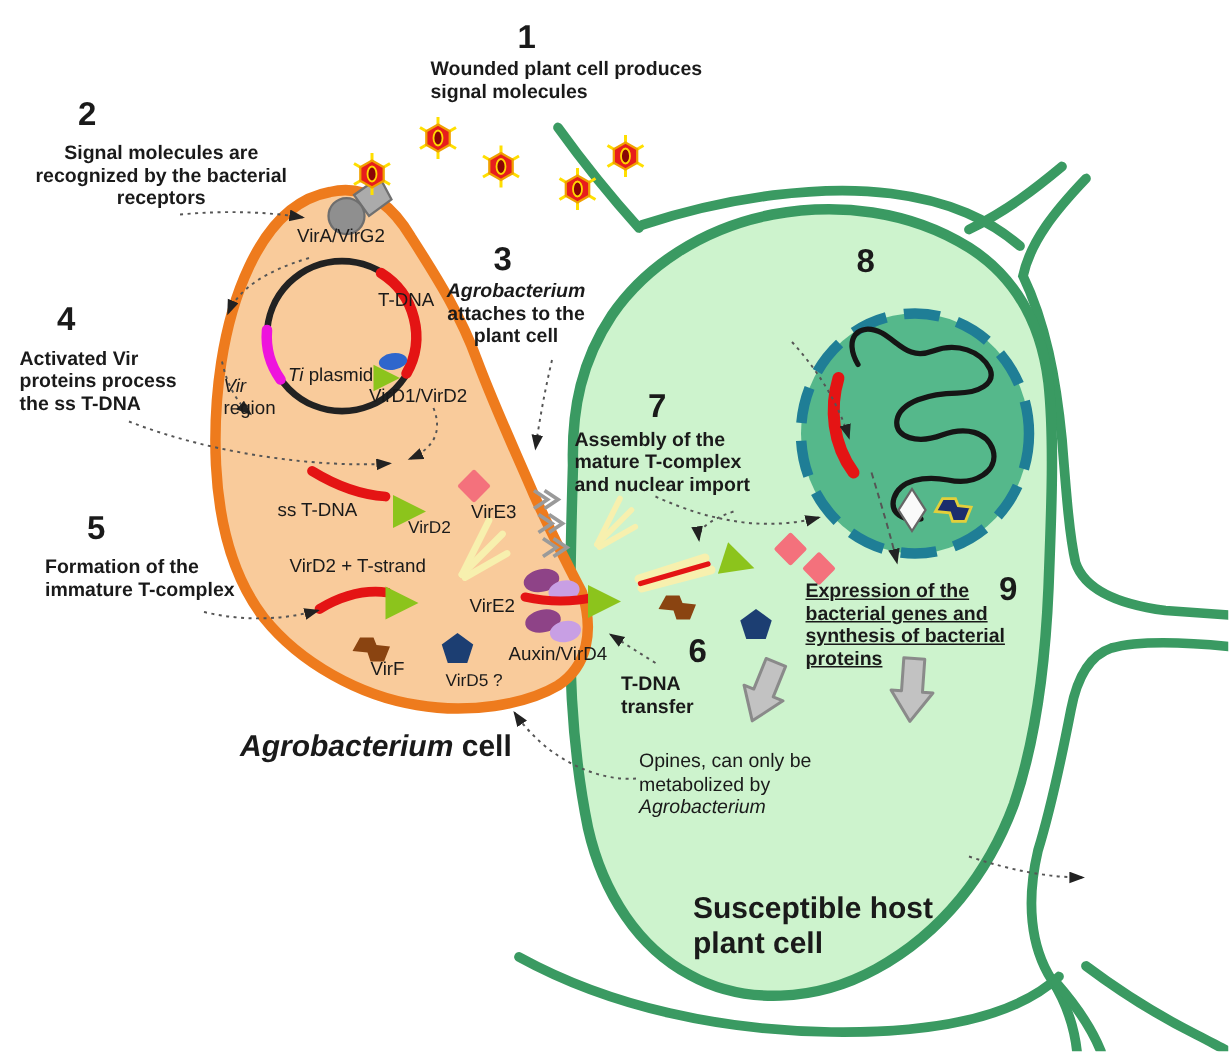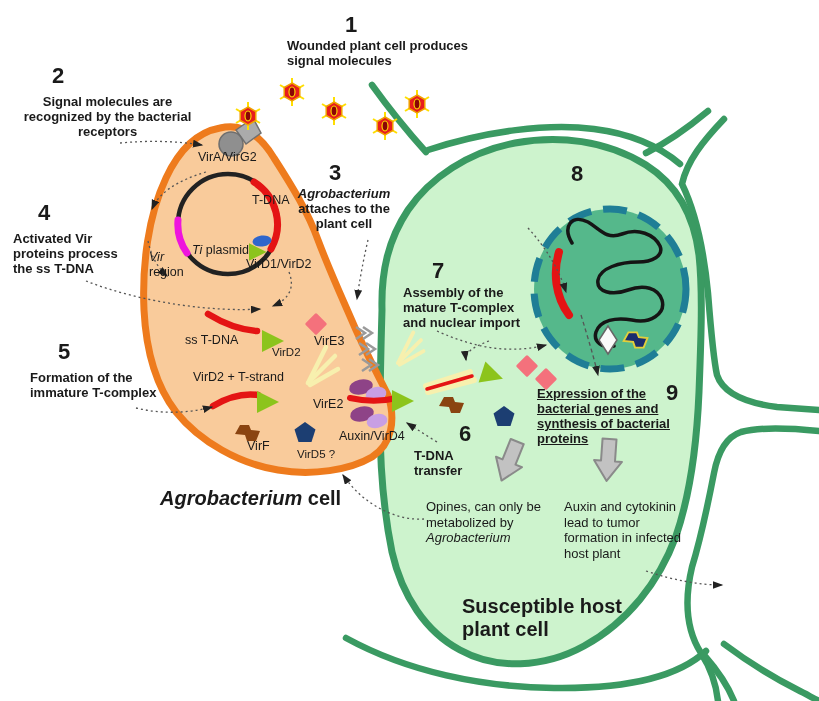--- a/index.html
+++ b/index.html
@@ -179,21 +179,21 @@
 
 <div class="lbl num" style="left:58px;top:339px;">5</div>
 <div class="lbl step" style="left:30px;top:370px;width:150px;">Formation of the
 immature T-complex</div>
 
 <div class="lbl num" style="left:459px;top:421px;">6</div>
 <div class="lbl step" style="left:414px;top:448px;width:80px;">T-DNA
 transfer</div>
 
 <div class="lbl num" style="left:432px;top:258px;">7</div>
-<div class="lbl step" style="left:403px;top:285px;width:145px;">Assembly of the
+<div class="lbl step" style="left:383px;top:285px;width:145px;">Assembly of the
 mature T-complex
 and nuclear import</div>
 
 <div class="lbl num" style="left:571px;top:161px;">8</div>
 
 <div class="lbl num" style="left:666px;top:380px;">9</div>
 <div class="lbl step" style="left:537px;top:386px;width:160px;text-decoration:underline;">Expression of the
 bacterial genes and
 synthesis of bacterial
 proteins</div>
@@ -213,18 +213,14 @@
 <div class="lbl mol-sm" style="left:297px;top:448px;">VirD5 ?</div>
 <div class="lbl mol" style="left:339px;top:429px;">Auxin/VirD4</div>
 
 <div class="lbl cellname" style="left:160px;top:487px;width:250px;"><span class="it">Agrobacterium</span><span> cell</span></div>
 <div class="lbl cellname" style="left:462px;top:595px;width:220px;">Susceptible host
 plant cell</div>
 
 <div class="lbl note" style="left:426px;top:499px;width:135px;"><span>Opines, can only be
 metabolized by
 </span><span class="it">Agrobacterium</span></div>
-<div class="lbl note" style="left:564px;top:499px;width:135px;">Auxin and cytokinin
-lead to tumor
-formation in infected
-host plant</div>
 
 </div>
 
 </body></html>

